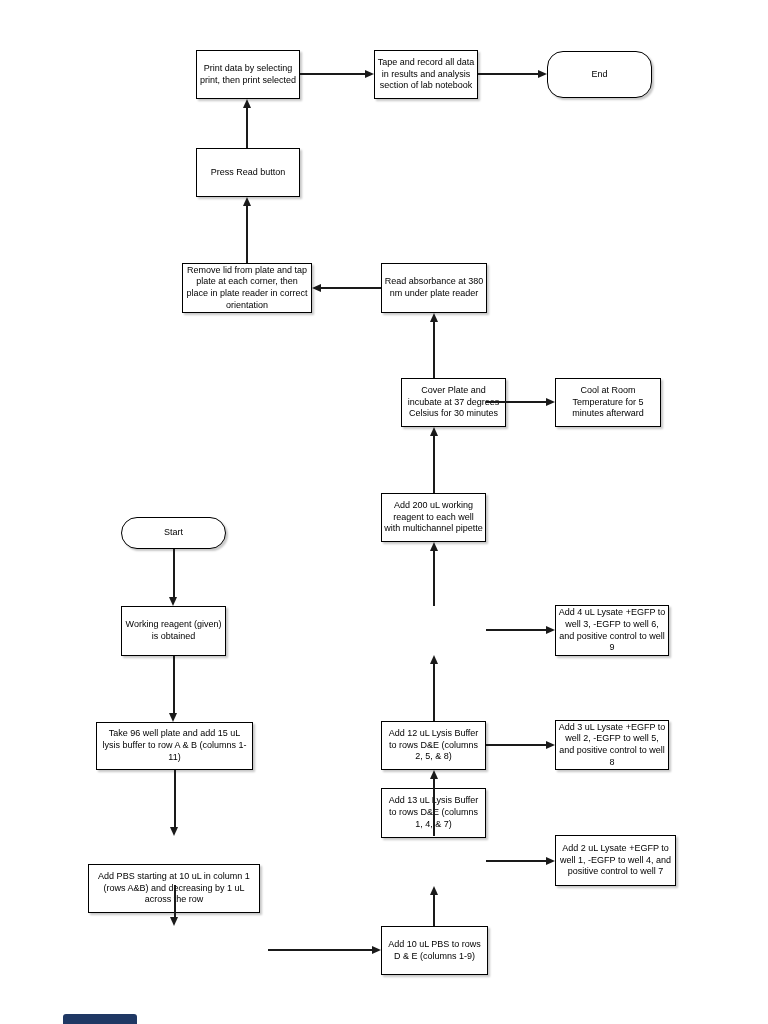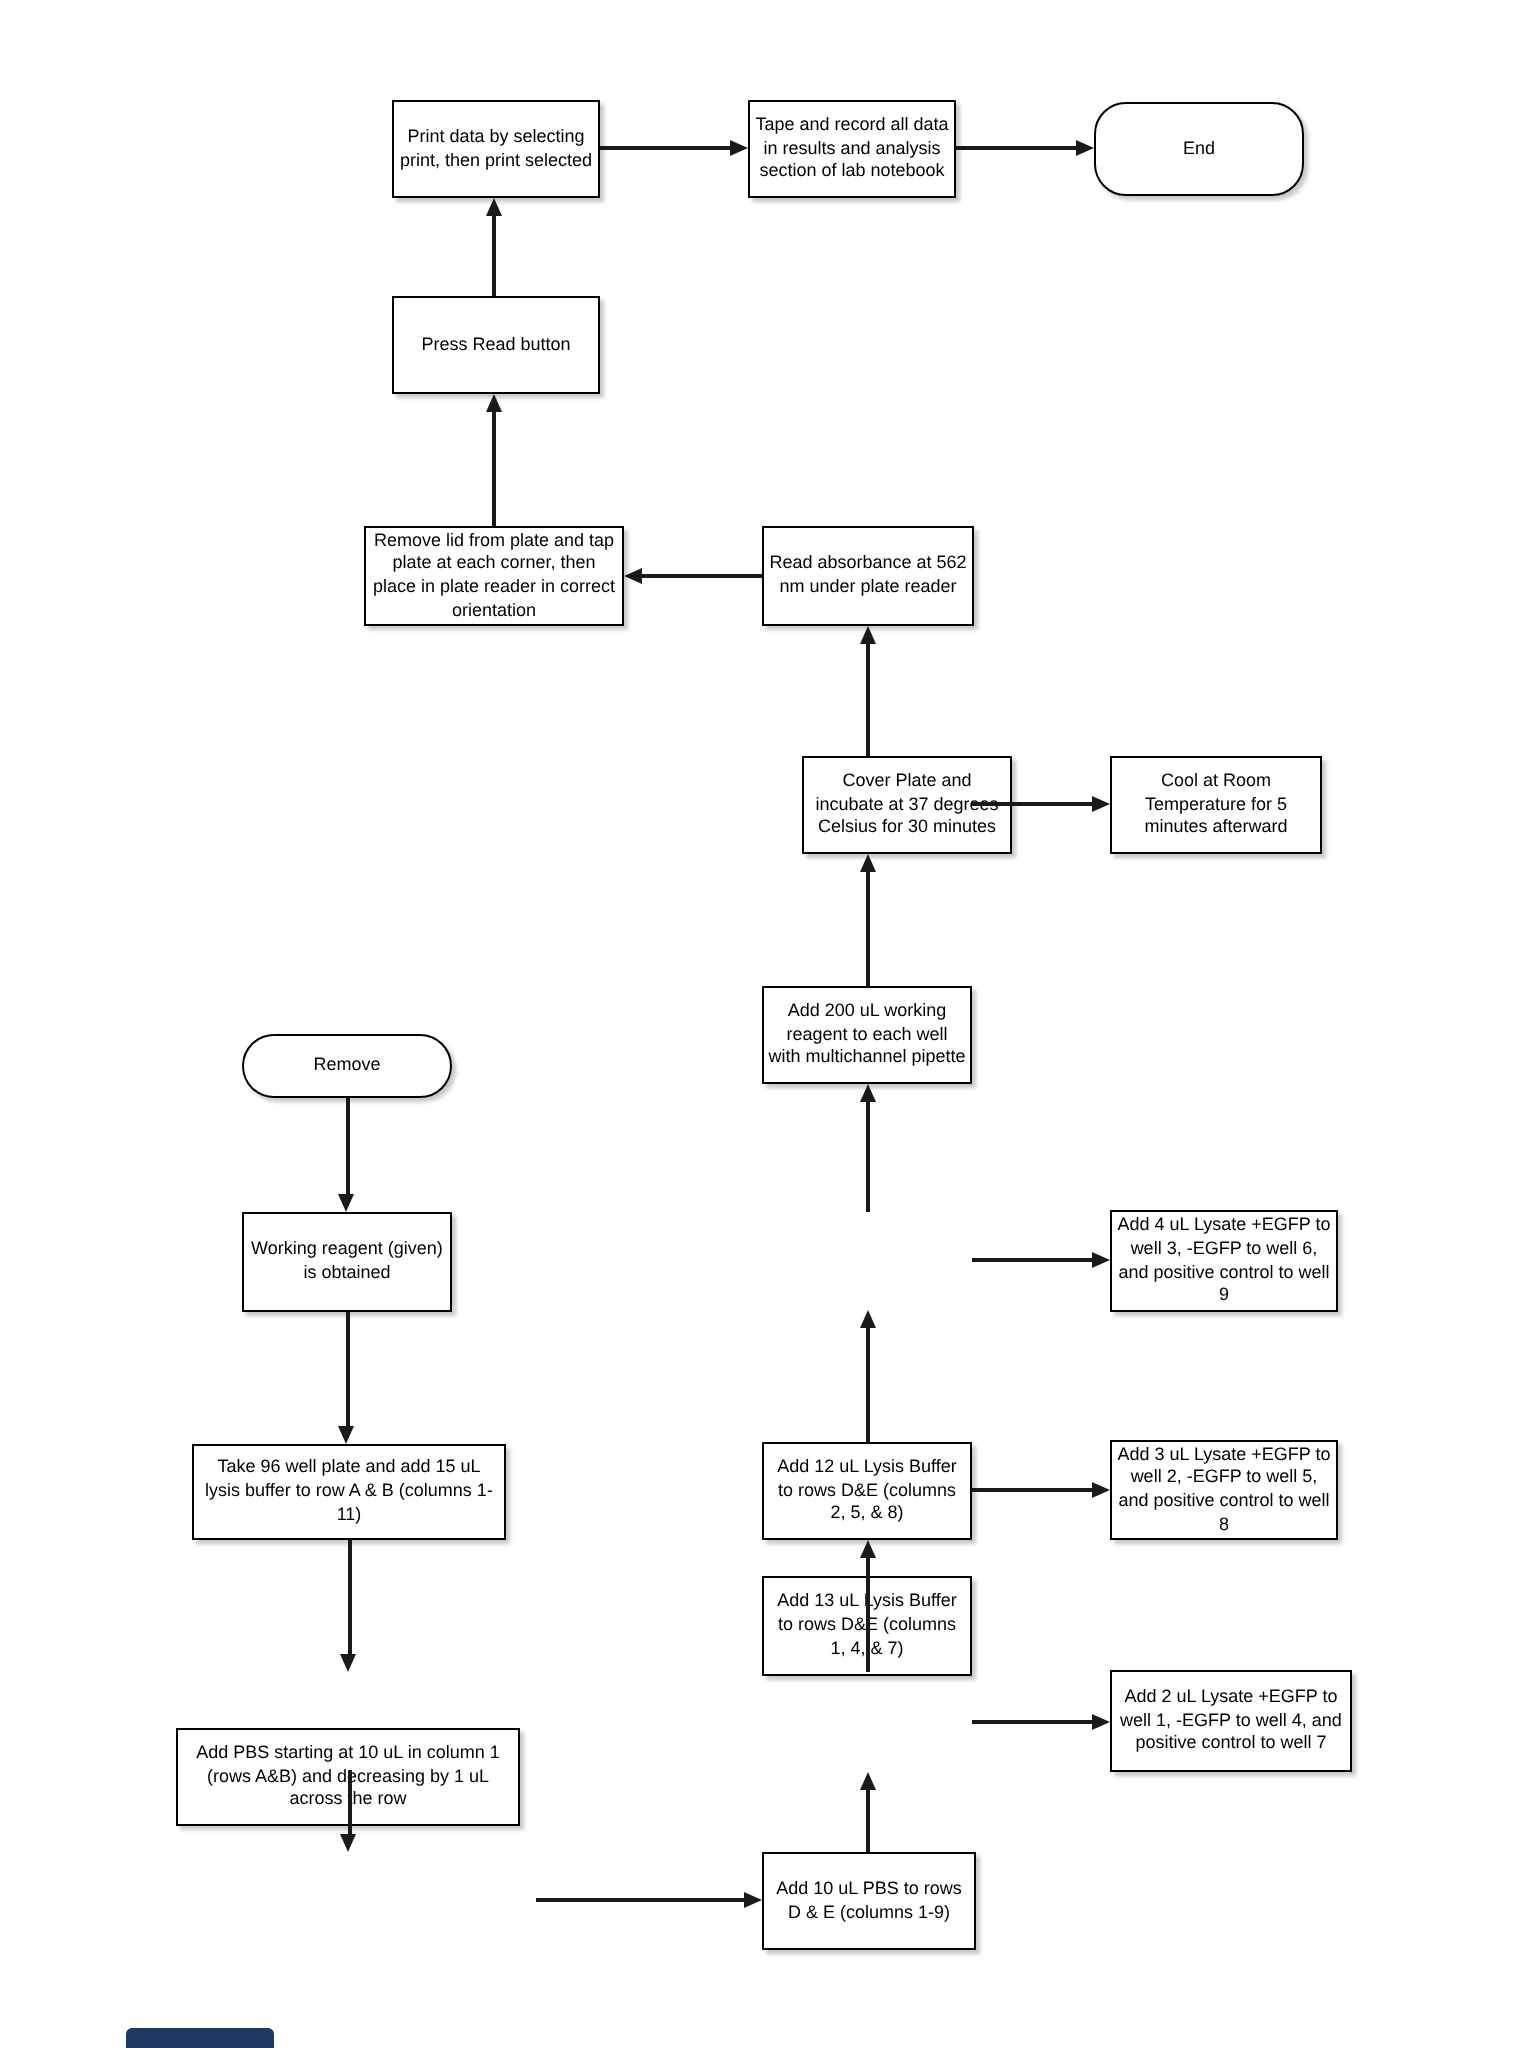--- a/index.html
+++ b/index.html
@@ -50,37 +50,37 @@
 
   <div class="node" style="left:196px;top:148px;width:104px;height:49px">
     <span>Press Read button</span>
   </div>
 
   <div class="node" style="left:182px;top:263px;width:130px;height:50px">
     <span>Remove lid from plate and tap plate at each corner, then place in plate reader in correct orientation</span>
   </div>
 
   <div class="node" style="left:381px;top:263px;width:106px;height:50px">
-    <span>Read absorbance at 562 nm under plate reader</span>
+    <span>Read absorbance at 380 nm under plate reader</span>
   </div>
 
   <div class="node" style="left:401px;top:378px;width:105px;height:49px">
     <span>Cover Plate and incubate at 37 degrees Celsius for 30 minutes</span>
   </div>
 
   <div class="node" style="left:555px;top:378px;width:106px;height:49px">
     <span>Cool at Room Temperature for 5 minutes afterward</span>
   </div>
 
   <div class="node" style="left:381px;top:493px;width:105px;height:49px">
     <span>Add 200 uL working reagent to each well with multichannel pipette</span>
   </div>
 
   <div class="node rounded" style="left:121px;top:517px;width:105px;height:32px">
-    <span>Remove</span>
+    <span>Start</span>
   </div>
 
   <div class="node" style="left:121px;top:606px;width:105px;height:50px">
     <span>Working reagent (given) is obtained</span>
   </div>
 
 
   <div class="node" style="left:555px;top:605px;width:114px;height:51px">
     <span>Add 4 uL Lysate +EGFP to well 3, -EGFP to well 6, and positive control to well 9</span>
   </div>

